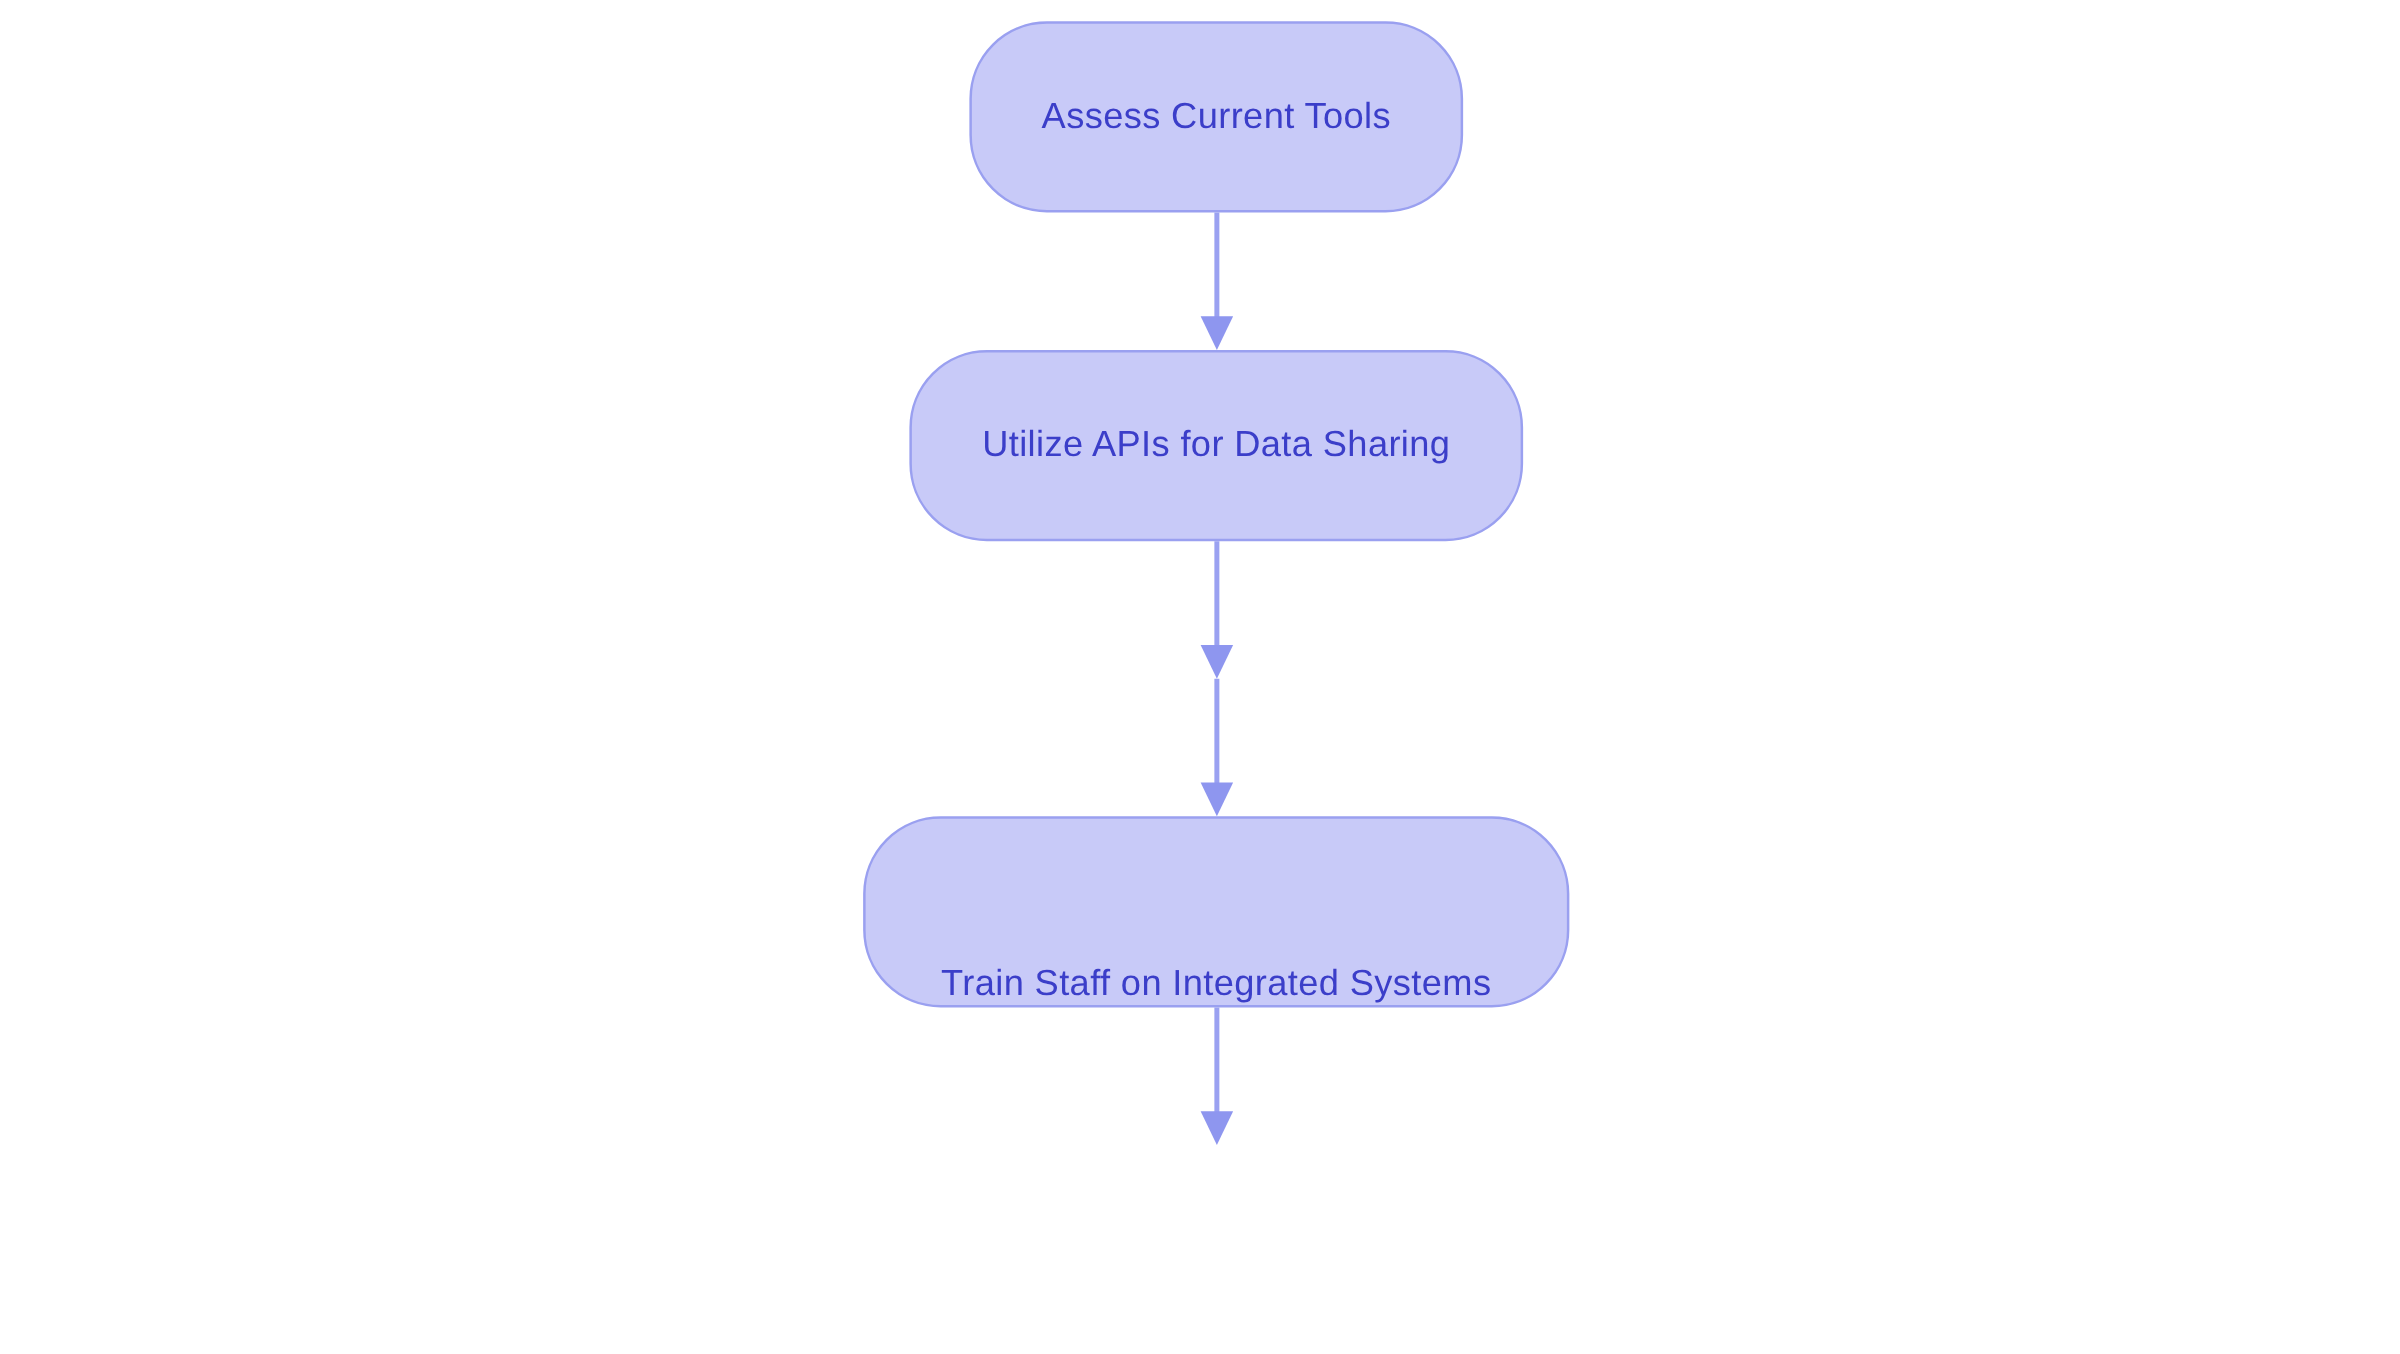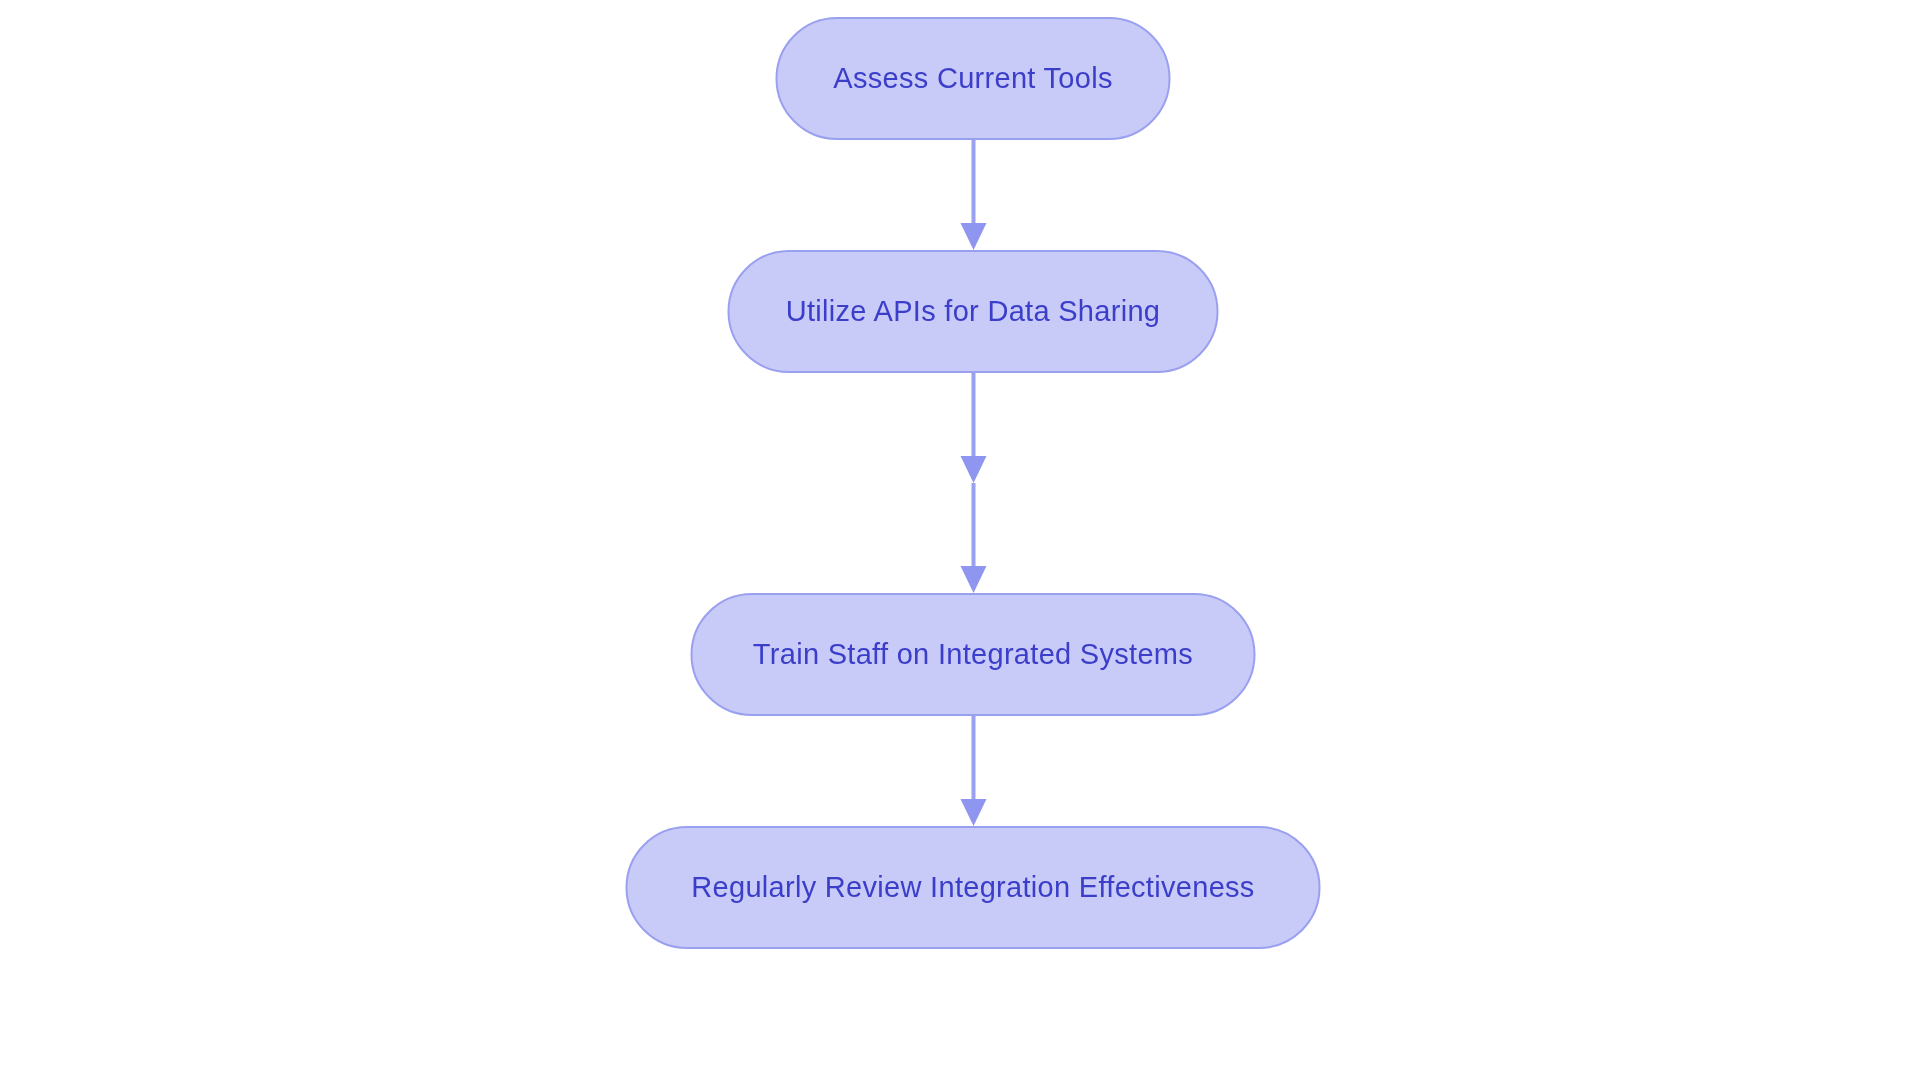--- a/index.html
+++ b/index.html
@@ -18,38 +18,38 @@
     position: absolute;
     top: 17px;
     left: 973px;
     transform: translateX(-50%);
     display: flex;
     flex-direction: column;
     align-items: center;
   }
   .node {
     box-sizing: border-box;
-    height: 123px;
+    height: 153px;
     border-radius: 62px;
     background: var(--node-fill, #c8caf8);
     border: 2px solid var(--node-border, #9aa0f0);
     color: var(--node-text, #3b3ec9);
     display: flex;
     align-items: center;
     justify-content: center;
     font-size: 29px;
     font-weight: 400;
     letter-spacing: 0.3px;
     padding: 0 56px;
     white-space: nowrap;
   }
   .node.n1 { min-width: 381px; }
   .node.n2 { min-width: 479px; align-items: center; }
   .node.n3 { min-width: 510px; }
-  .node.n4 { min-width: 565px; }
+  .node.n4 { min-width: 565px; align-items: flex-end; }
   .node.n5 { min-width: 695px; }
   .arrow {
     height: 110px;
     width: 30px;
     display: flex;
     flex-direction: column;
     align-items: center;
   }
   .arrow-line {
     width: 4px;
@@ -96,17 +96,14 @@
 
   <div class="node n4">
     <span>Train Staff on Integrated Systems</span>
   </div>
 
   <div class="arrow">
     <div class="arrow-line"></div>
     <div class="arrow-head"></div>
   </div>
 
-  <div class="node n5">
-    <span>Regularly Review Integration Effectiveness</span>
-  </div>
 
 </div>
 
 </body></html>

